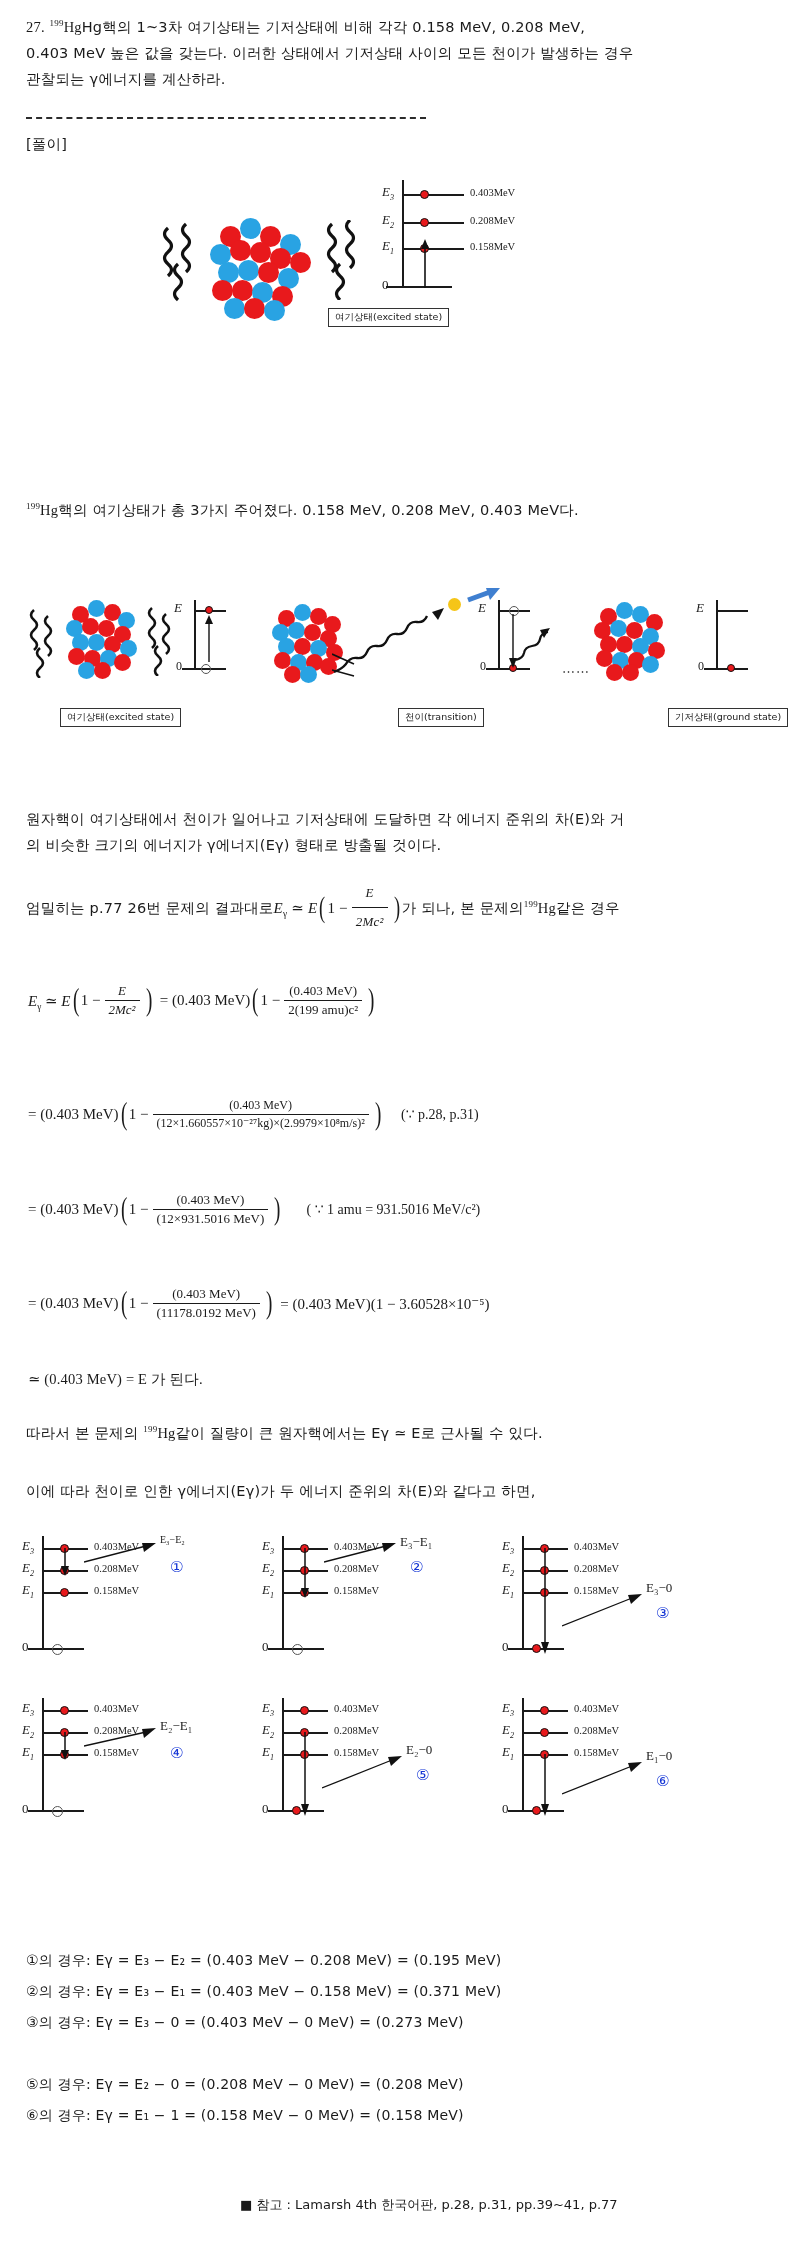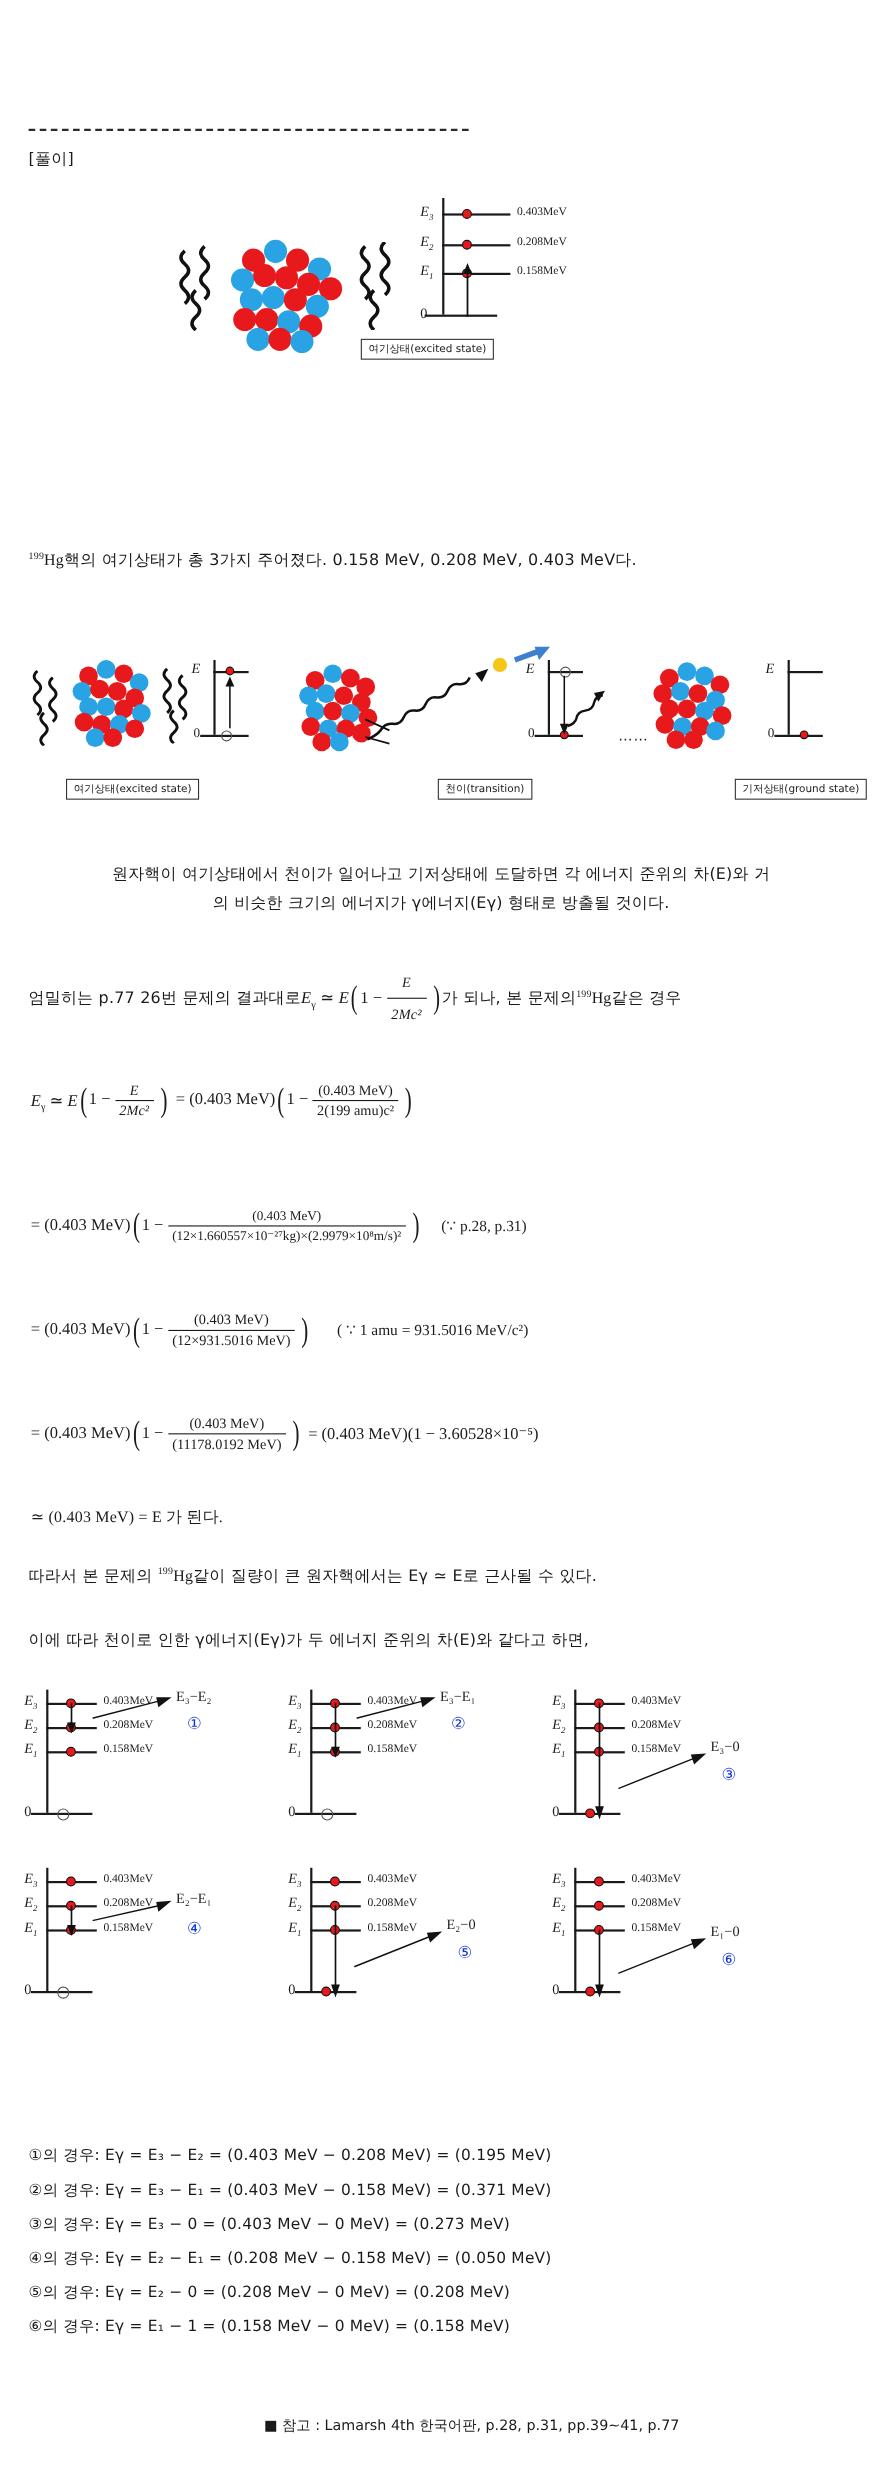--- a/index.html
+++ b/index.html
@@ -68,20 +68,26 @@
   .res{position:absolute;font-size:14px;white-space:nowrap;line-height:24px;}
 
   #footer{position:absolute;left:240px;top:2196px;font-size:13px;
           font-family:"DejaVu Sans","Liberation Sans",sans-serif;white-space:nowrap;}
 </style>
 </head>
 <body>
 
 <div class="page">
 
+  <div id="problem" class="ko">
+    <span class="num sr">27.</span>
+    <span class="sr"><sup>199</sup><span>Hg</span></span><span>Hg핵의 1~3차 여기상태는 기저상태에 비해 각각 0.158 MeV, 0.208 MeV,</span><br>
+    <span>0.403 MeV 높은 값을 갖는다. 이러한 상태에서 기저상태 사이의 모든 천이가 발생하는 경우</span><br>
+    <span>관찰되는 γ에너지를 계산하라.</span>
+  </div>
 
   <div id="sep"></div>
   <div id="sol-label" class="ko">[풀이]</div>
 
   <div id="fig1">
 
     <svg width="50" height="80" style="position:absolute;left:6px;top:52px;">
       <path d="M12 6 q-7 6 0 12 q7 6 0 12 q-7 6 0 12 q7 6 0 12" stroke="#111" stroke-width="3.2" fill="none"></path>
       <path d="M30 2 q-7 6 0 12 q7 6 0 12 q-7 6 0 12 q7 6 0 12" stroke="#111" stroke-width="3.2" fill="none"></path>
       <path d="M22 42 q-7 6 0 12 q7 6 0 12 q-7 6 0 12" stroke="#111" stroke-width="3.2" fill="none"></path>
@@ -287,21 +293,21 @@
         <div class="lv-axis" style="left:20px;top:4px;height:68px;"></div>
         <div class="lv-line" style="left:20px;top:14px;width:32px;"></div>
         <div class="lv-base" style="left:8px;top:72px;width:44px;"></div>
         <div class="lv-zero" style="left:2px;top:63px;font-size:12px;">0</div>
         <span class="lv-dot" style="left:31px;top:68px;width:8px;height:8px;"></span>
       </div>
       <div class="caption-box" style="left:106px;top:148px;">기저상태(ground state)</div>
     </div>
   </div>
 
-  <div class="para ko" style="left:26px;top:782px;width:750px;text-align:center;">
+  <div class="para ko" style="left:26px;top:806px;width:750px;">
     <span>원자핵이 여기상태에서 천이가 일어나고 기저상태에 도달하면 각 에너지 준위의 차(E)와 거</span><br>
     <span>의 비슷한 크기의 에너지가 γ에너지(Eγ) 형태로 방출될 것이다.</span>
   </div>
 
   <div class="para ko" style="left:26px;top:880px;width:760px;display:flex;align-items:center;white-space:nowrap;">
     <span>엄밀히는 p.77 26번 문제의 결과대로 </span>
     <span class="sr" style="font-size:15px;"><span class="it">E</span><sub>γ</sub> ≃ <span class="it">E</span></span>
     <span class="paren">(</span>
     <span class="sr" style="font-size:15px;">1 −</span>
     <span class="frac sr" style="font-size:13px;">
@@ -399,21 +405,21 @@
     <span style="position:absolute;left:30px;top:116px;width:9px;height:9px;border-radius:50%;border:1.4px solid #555;"></span>
 
     <svg width="16" height="30" style="position:absolute;left:35px;top:20px;">
       <line x1="8" y1="0" x2="8" y2="20" stroke="#111" stroke-width="1.5"></line>
       <polygon points="8,28 4,18 12,18" fill="#111"></polygon>
     </svg>
     <svg width="80" height="26" style="position:absolute;left:62px;top:12px;">
       <line x1="0" y1="22" x2="62" y2="6" stroke="#111" stroke-width="1.3"></line>
       <polygon points="72,3 58,3 60,12" fill="#111"></polygon>
     </svg>
-    <div style="position:absolute;left:138px;top:6px;font-size:13px;" class="sr">E₃−E₂</div>
+    <div style="position:absolute;left:138px;top:6px;font-size:10px;" class="sr">E₃−E₂</div>
     <div class="circnum" style="left:148px;top:30px;">①</div>
   </div>
 
   <div class="mini" style="left:262px;top:1528px;">
     <div class="lv-lab" style="left:0px;top:10px;"><span class="it">E</span><sub>3</sub></div>
     <div class="lv-axis" style="left:20px;top:8px;height:112px;"></div>
     <div class="lv-line" style="left:20px;top:20px;width:46px;"></div>
     <span class="lv-dot" style="left:38px;top:16px;"></span>
     <div class="lv-val" style="left:72px;top:13px;">0.403MeV</div>
 
@@ -571,19 +577,18 @@
       <line x1="0" y1="36" x2="70" y2="8" stroke="#111" stroke-width="1.3"></line>
       <polygon points="80,4 66,5 69,14" fill="#111"></polygon>
     </svg>
     <div style="position:absolute;left:144px;top:58px;font-size:13px;" class="sr">E₁−0</div>
     <div class="circnum" style="left:154px;top:82px;">⑥</div>
   </div>
 
   <div class="res ko" style="left:26px;top:1948px;">①의 경우: Eγ = E₃ − E₂ = (0.403 MeV − 0.208 MeV) = (0.195 MeV)</div>
   <div class="res ko" style="left:26px;top:1979px;">②의 경우: Eγ = E₃ − E₁ = (0.403 MeV − 0.158 MeV) = (0.371 MeV)</div>
   <div class="res ko" style="left:26px;top:2010px;">③의 경우: Eγ = E₃ − 0 = (0.403 MeV − 0 MeV) = (0.273 MeV)</div>
-  <div class="res ko" style="left:26px;top:2041px;">④의 경우: Eγ = E₂ − E₁ = (0.208 MeV − 0.158 MeV) = (0.050 MeV)</div>
   <div class="res ko" style="left:26px;top:2072px;">⑤의 경우: Eγ = E₂ − 0 = (0.208 MeV − 0 MeV) = (0.208 MeV)</div>
   <div class="res ko" style="left:26px;top:2103px;">⑥의 경우: Eγ = E₁ − 1 = (0.158 MeV − 0 MeV) = (0.158 MeV)</div>
 
   <div id="footer">■ 참고 : Lamarsh 4th 한국어판, p.28, p.31, pp.39~41, p.77</div>
 
 </div>
 
 </body></html>

